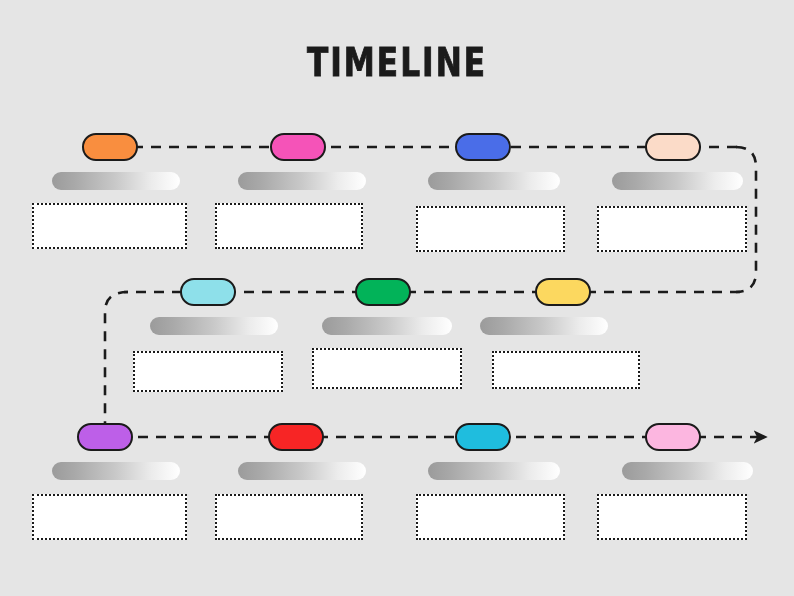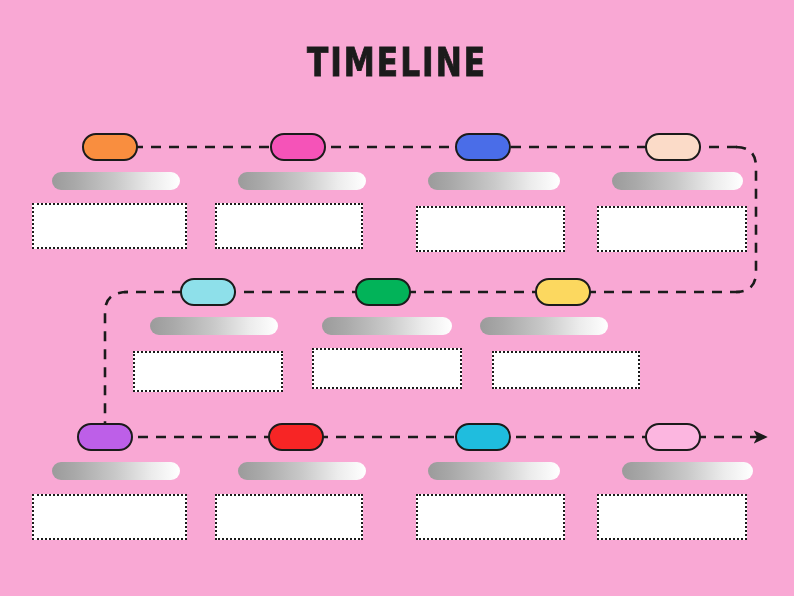--- a/index.html
+++ b/index.html
@@ -7,21 +7,21 @@
     padding: 0;
     background: #ffffff;
   }
   body {
     font-family: "Liberation Sans", sans-serif;
   }
   #canvas {
     position: relative;
     width: 794px;
     height: 596px;
-    background: #f9a8d4;
+    background: #e5e5e5;
     overflow: hidden;
   }
   
   #title {
     position: absolute;
     left: 0;
     top: 40px;
     width: 794px;
     text-align: center;
     font-family: "DejaVu Sans", sans-serif;

